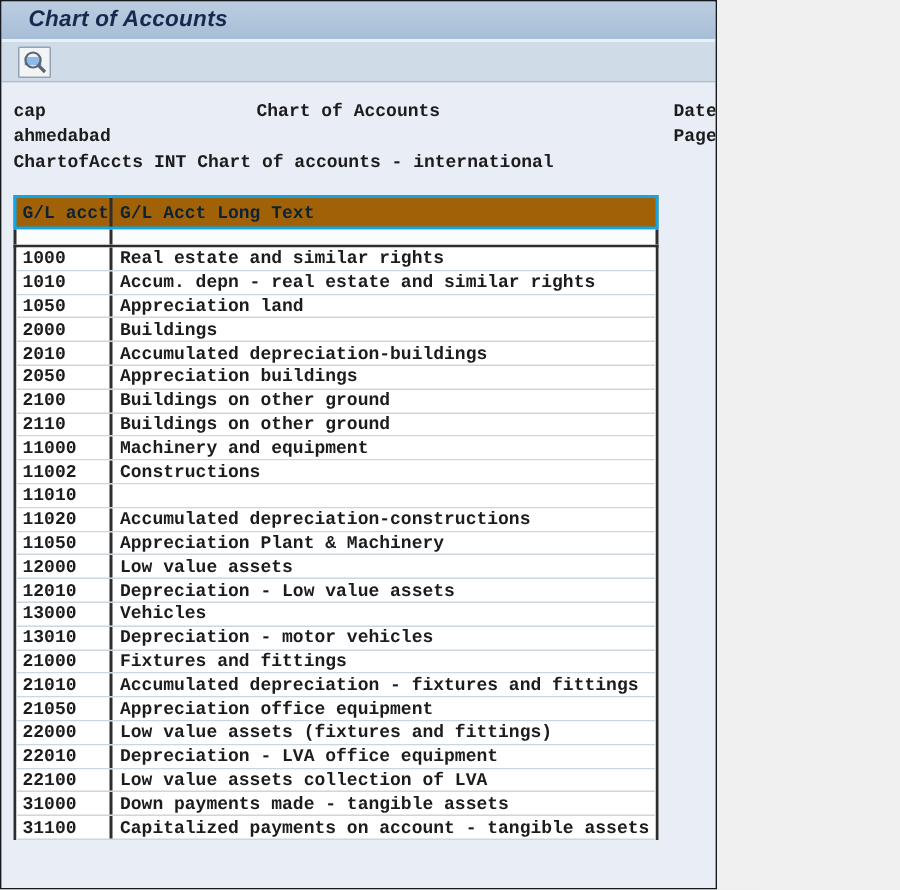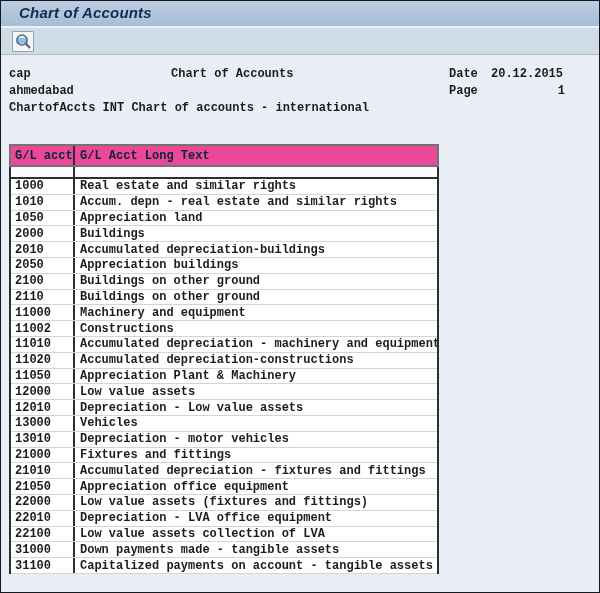--- a/index.html
+++ b/index.html
@@ -1,17 +1,17 @@
 <!DOCTYPE html>
 <html><head>
 <meta charset="utf-8">
 <style>
   html,body{margin:0;padding:0;background:#f0f0f0;}
   .window{
-    position:relative;width:600px;height:593px;box-sizing:border-box;
+    position:relative;width:478px;height:593px;box-sizing:border-box;
     border:1px solid #15181c;background:#e9eef6;overflow:hidden;
     font-family:"Liberation Sans","DejaVu Sans",sans-serif;
   }
   .titlebar{
     position:absolute;top:0;left:0;right:0;height:25px;
     background:linear-gradient(#bccde0,#a7bed7);
     border-bottom:2px solid #e9f0f7;
   }
   .title{
     position:absolute;left:18px;top:3px;
@@ -38,21 +38,21 @@
   .r-title{left:170px;top:12px;}
   .r-date-label{left:448px;top:12px;}
   .r-date-value{left:490px;top:12px;font-family:Liberation Mono, monospace;}
   .r-loc{left:8px;top:29px;}
   .r-page-label{left:448px;top:29px;}
   .r-page-value{left:520px;top:29px;width:44px;text-align:right;}
   .r-sub{left:8px;top:46px;}
   .coa-table{position:absolute;left:8px;top:75px;width:430px;}
   .thead{
     display:flex;box-sizing:border-box;height:23px;
-    border:2px solid #737373;background:#ec4899;margin-top:14px;
+    border:2px solid #0ea5e9;background:#a16207;
   }
   .thead .c1,.tbody .c1{
     box-sizing:border-box;width:64px;border-right:2px solid #2e2e2e;
     padding-left:4px;flex:none;overflow:hidden;
   }
   .thead .c2,.tbody .c2{box-sizing:border-box;flex:1;padding-left:5px;overflow:hidden;}
   .thead .cell{display:flex;align-items:center;color:#0d2335;}
   .tgap{
     box-sizing:border-box;height:10px;background:#fbfcfd;
     border-left:2px solid #2e2e2e;border-right:2px solid #2e2e2e;position:relative;
@@ -144,21 +144,20 @@
           <div class="trow">
     <div class="cell c1 mono">11000</div>
     <div class="cell c2 mono">Machinery and equipment</div>
   </div>
           <div class="trow">
     <div class="cell c1 mono">11002</div>
     <div class="cell c2 mono">Constructions</div>
   </div>
           <div class="trow">
     <div class="cell c1 mono">11010</div>
-    <div class="cell c2 mono">Accumulated depreciation - machinery and equipment</div>
   </div>
           <div class="trow">
     <div class="cell c1 mono">11020</div>
     <div class="cell c2 mono">Accumulated depreciation-constructions</div>
   </div>
           <div class="trow">
     <div class="cell c1 mono">11050</div>
     <div class="cell c2 mono">Appreciation Plant &amp; Machinery</div>
   </div>
           <div class="trow">

